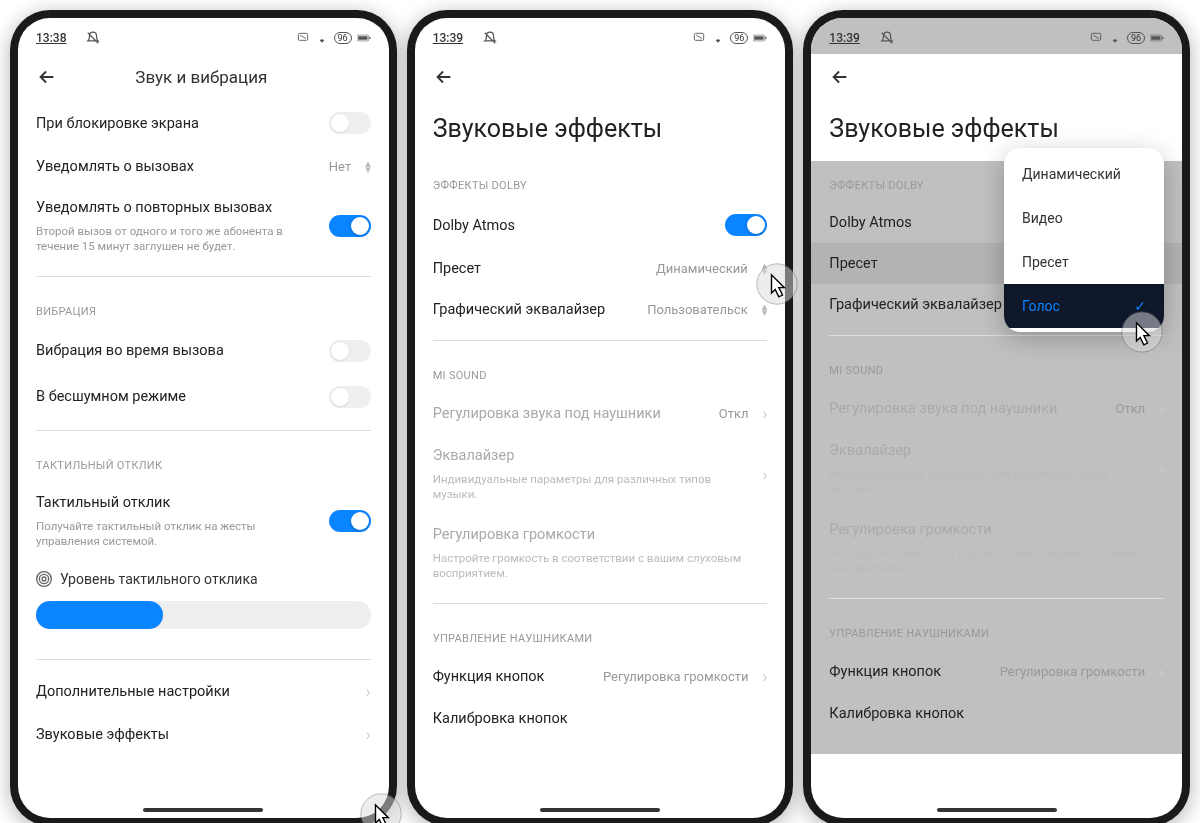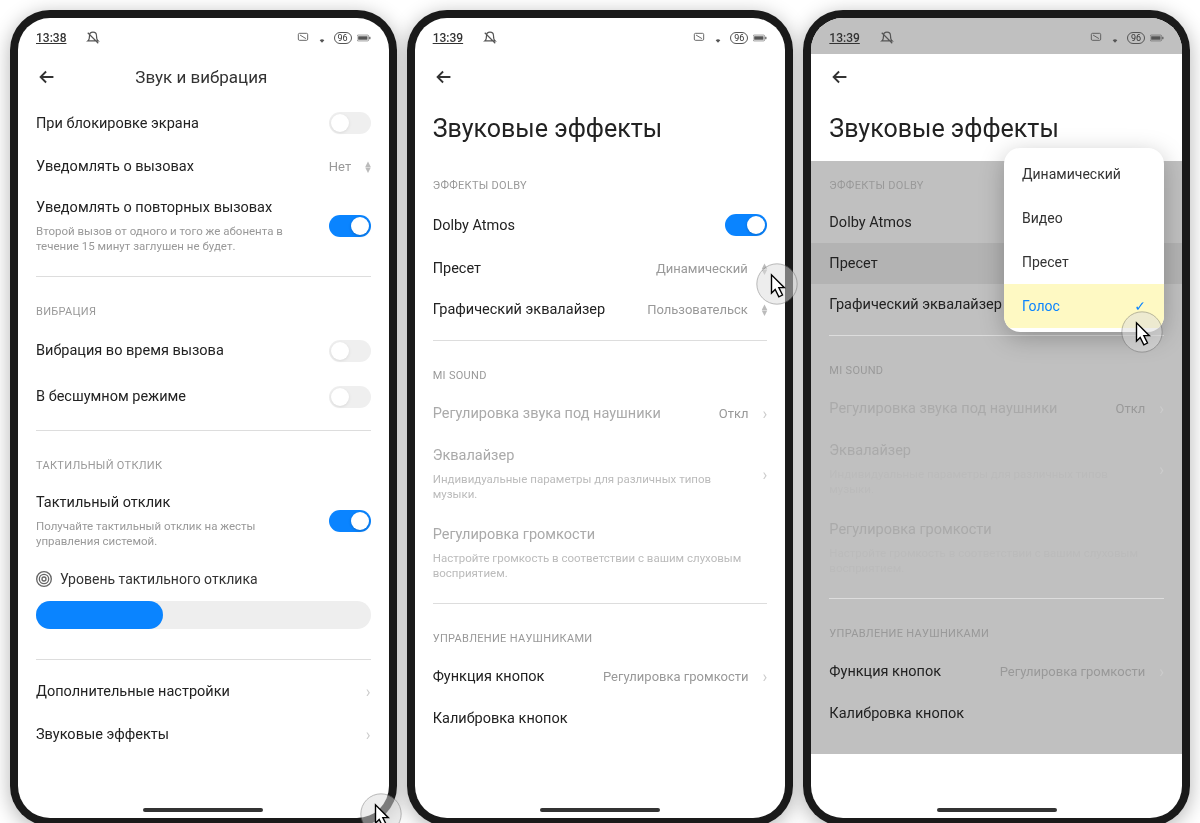--- a/index.html
+++ b/index.html
@@ -150,21 +150,21 @@
 }
 .popup-item {
   padding: 14px 18px;
   font-size:14px;
   color:#333;
   display:flex;
   align-items:center;
   justify-content:space-between;
 }
 .popup-item.selected {
-  background:#fef9c3;
+  background:#0f172a;
   color:#0a84ff;
 }
 .check { color:#0a84ff; }
 .divider-strong { height:1px; background:#ddd; margin: 10px 18px;}
 </style>
 </head>
 <body>
 
 <div class="phone">
   <div class="screen">

